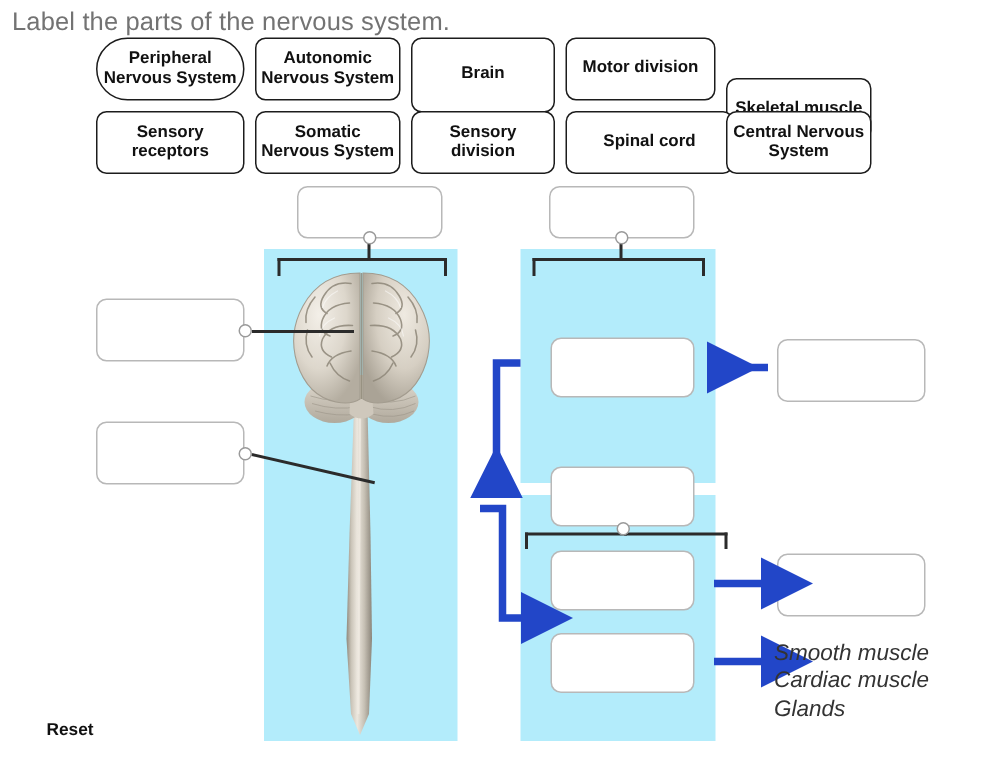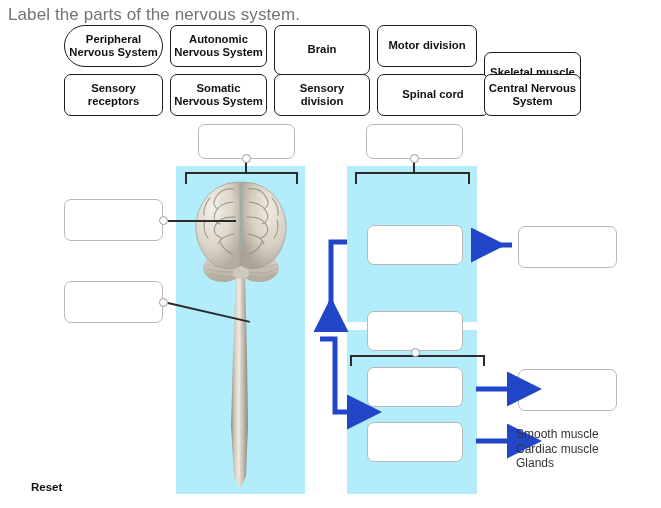--- a/index.html
+++ b/index.html
@@ -49,21 +49,21 @@
   
   .leader{position:absolute;background:#2b2b2b;height:1.6px;transform-origin:0 50%;}
 
   
   .brain-wrap{position:absolute;}
   .brain-wrap svg{display:block;}
   .blue-svg{position:absolute;left:0;top:0;pointer-events:none;}
 
   
   .sidetext{
-    position:absolute;font-size:12px;color:#333;line-height:1.22;white-space:nowrap;
+    position:absolute;font-size:15px;color:#333;line-height:1.22;white-space:nowrap;font-style:italic;
   }
 
   .reset{
     position:absolute;left:31px;top:481px;
     font-size:11.5px;font-weight:bold;color:#111;cursor:pointer;
   }
 </style>
 </head>
 <body>
 

